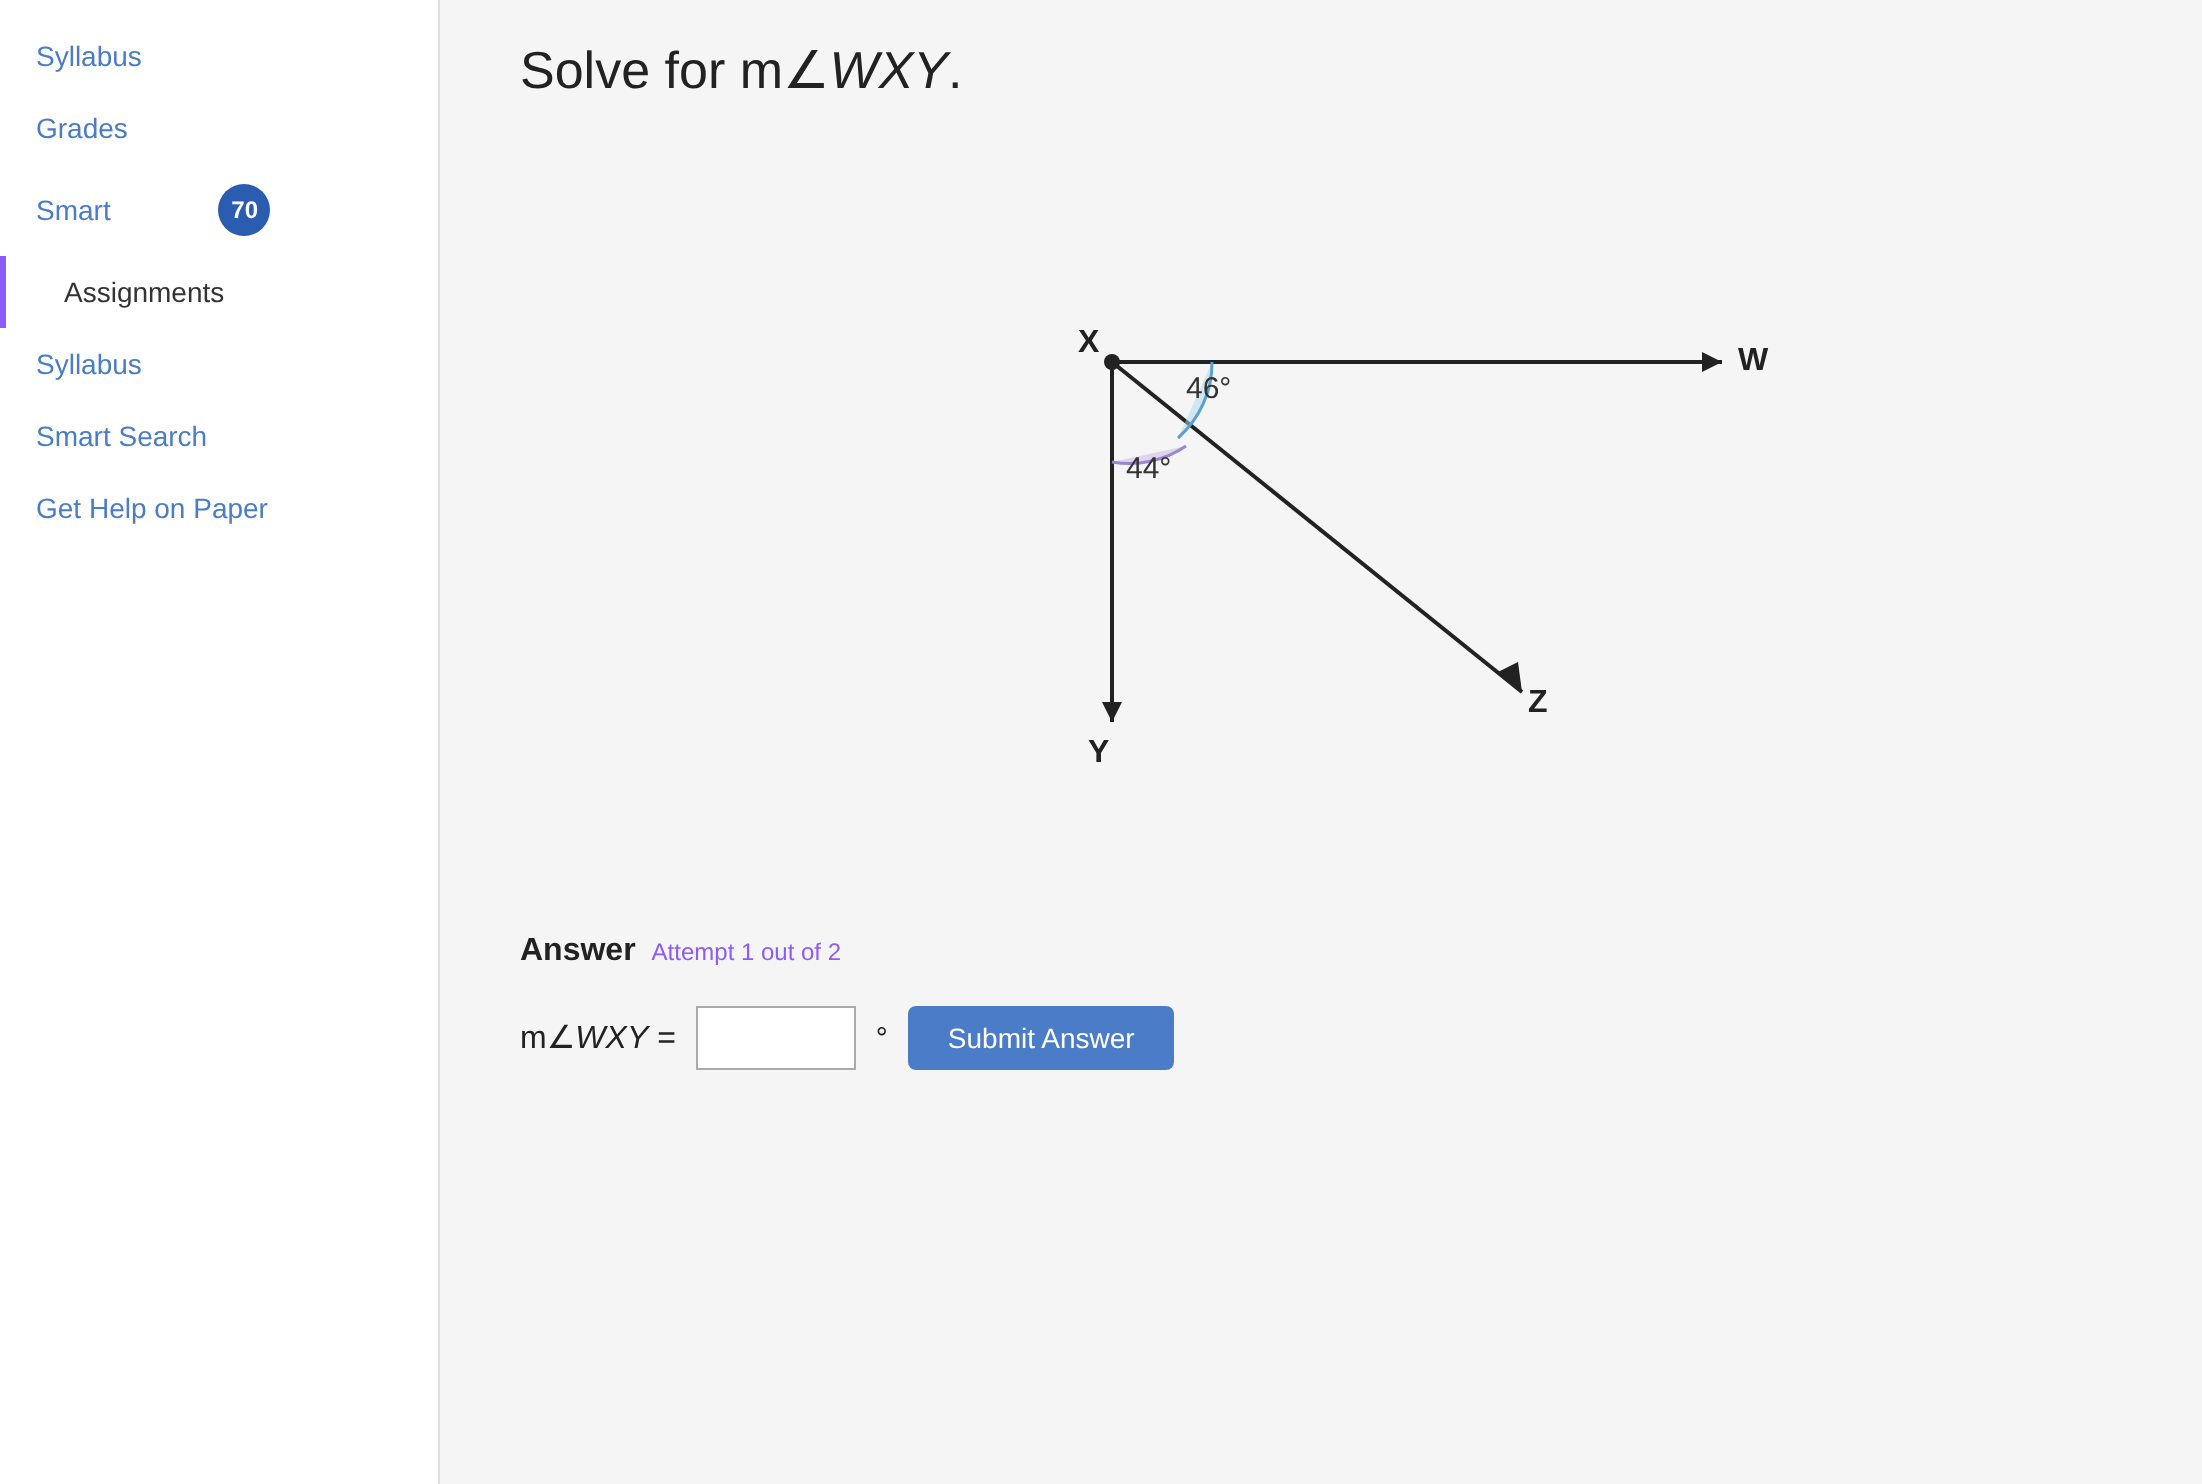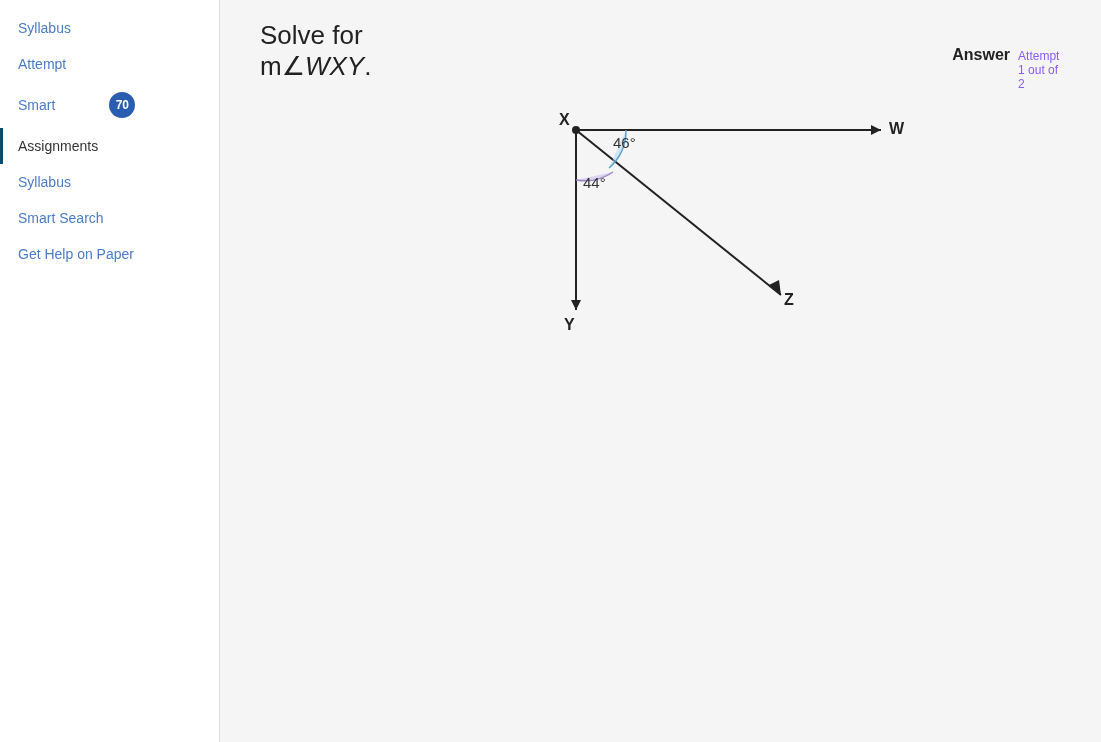--- a/index.html
+++ b/index.html
@@ -25,22 +25,22 @@
     .sidebar-item {
       padding: 10px 18px;
       font-size: 14px;
       color: #4a7cc7;
       cursor: pointer;
       display: flex;
       align-items: center;
       gap: 8px;
     }
     .sidebar-item.active-left {
-      border-left: 3px solid #0c4a6e;
-      padding-left: 15px;
+      border-left: 3px solid #8b5cf6;
+      padding-left: 29px;
     }
     .sidebar-item.no-link {
       color: #333;
     }
     .grades-badge {
       background: #2a5db0;
       color: white;
       border-radius: 50%;
       width: 26px;
       height: 26px;
@@ -51,21 +51,21 @@
       font-weight: bold;
       flex-shrink: 0;
       margin-left: 46px;
     }
 
     
     #main {
       flex: 1;
       background: #f5f5f5;
       display: flex;
-      flex-direction: row;
+      flex-direction: column;
       padding: 20px 40px;
       overflow: auto;
     }
 
     .problem-title {
       font-size: 26px;
       font-weight: normal;
       color: #222;
       margin-bottom: 20px;
     }
@@ -132,21 +132,21 @@
     }
   </style>
 </head>
 <body>
 
 <div id="sidebar">
   <div class="sidebar-item">
     <span>Syllabus</span>
   </div>
   <div class="sidebar-item">
-    <span>Attempt</span>
+    <span>Grades</span>
   </div>
   <div class="sidebar-item">
     <span>Smart</span>
     <span class="grades-badge">70</span>
   </div>
   <div class="sidebar-item active-left no-link">
     <span>Assignments</span>
   </div>
   <div class="sidebar-item">
     <span>Syllabus</span>
@@ -196,14 +196,20 @@
       <text x="363" y="285" font-size="16" font-weight="bold" fill="#222">Z</text>
 
     </svg>
   </div>
 
   <div class="answer-section">
     <div style="display:flex; align-items:baseline; gap: 8px;">
       <span class="answer-label">Answer</span>
       <span class="attempt-text">Attempt 1 out of 2</span>
     </div>
+    <div class="answer-row">
+      <span class="equation-label">m∠<em>WXY</em> =</span>
+      <input class="answer-input" type="text" value="" placeholder="" style="">
+      <span class="degree-symbol">°</span>
+      <button class="submit-btn">Submit Answer</button>
+    </div>
   </div>
 </div>
 
 </body></html>

